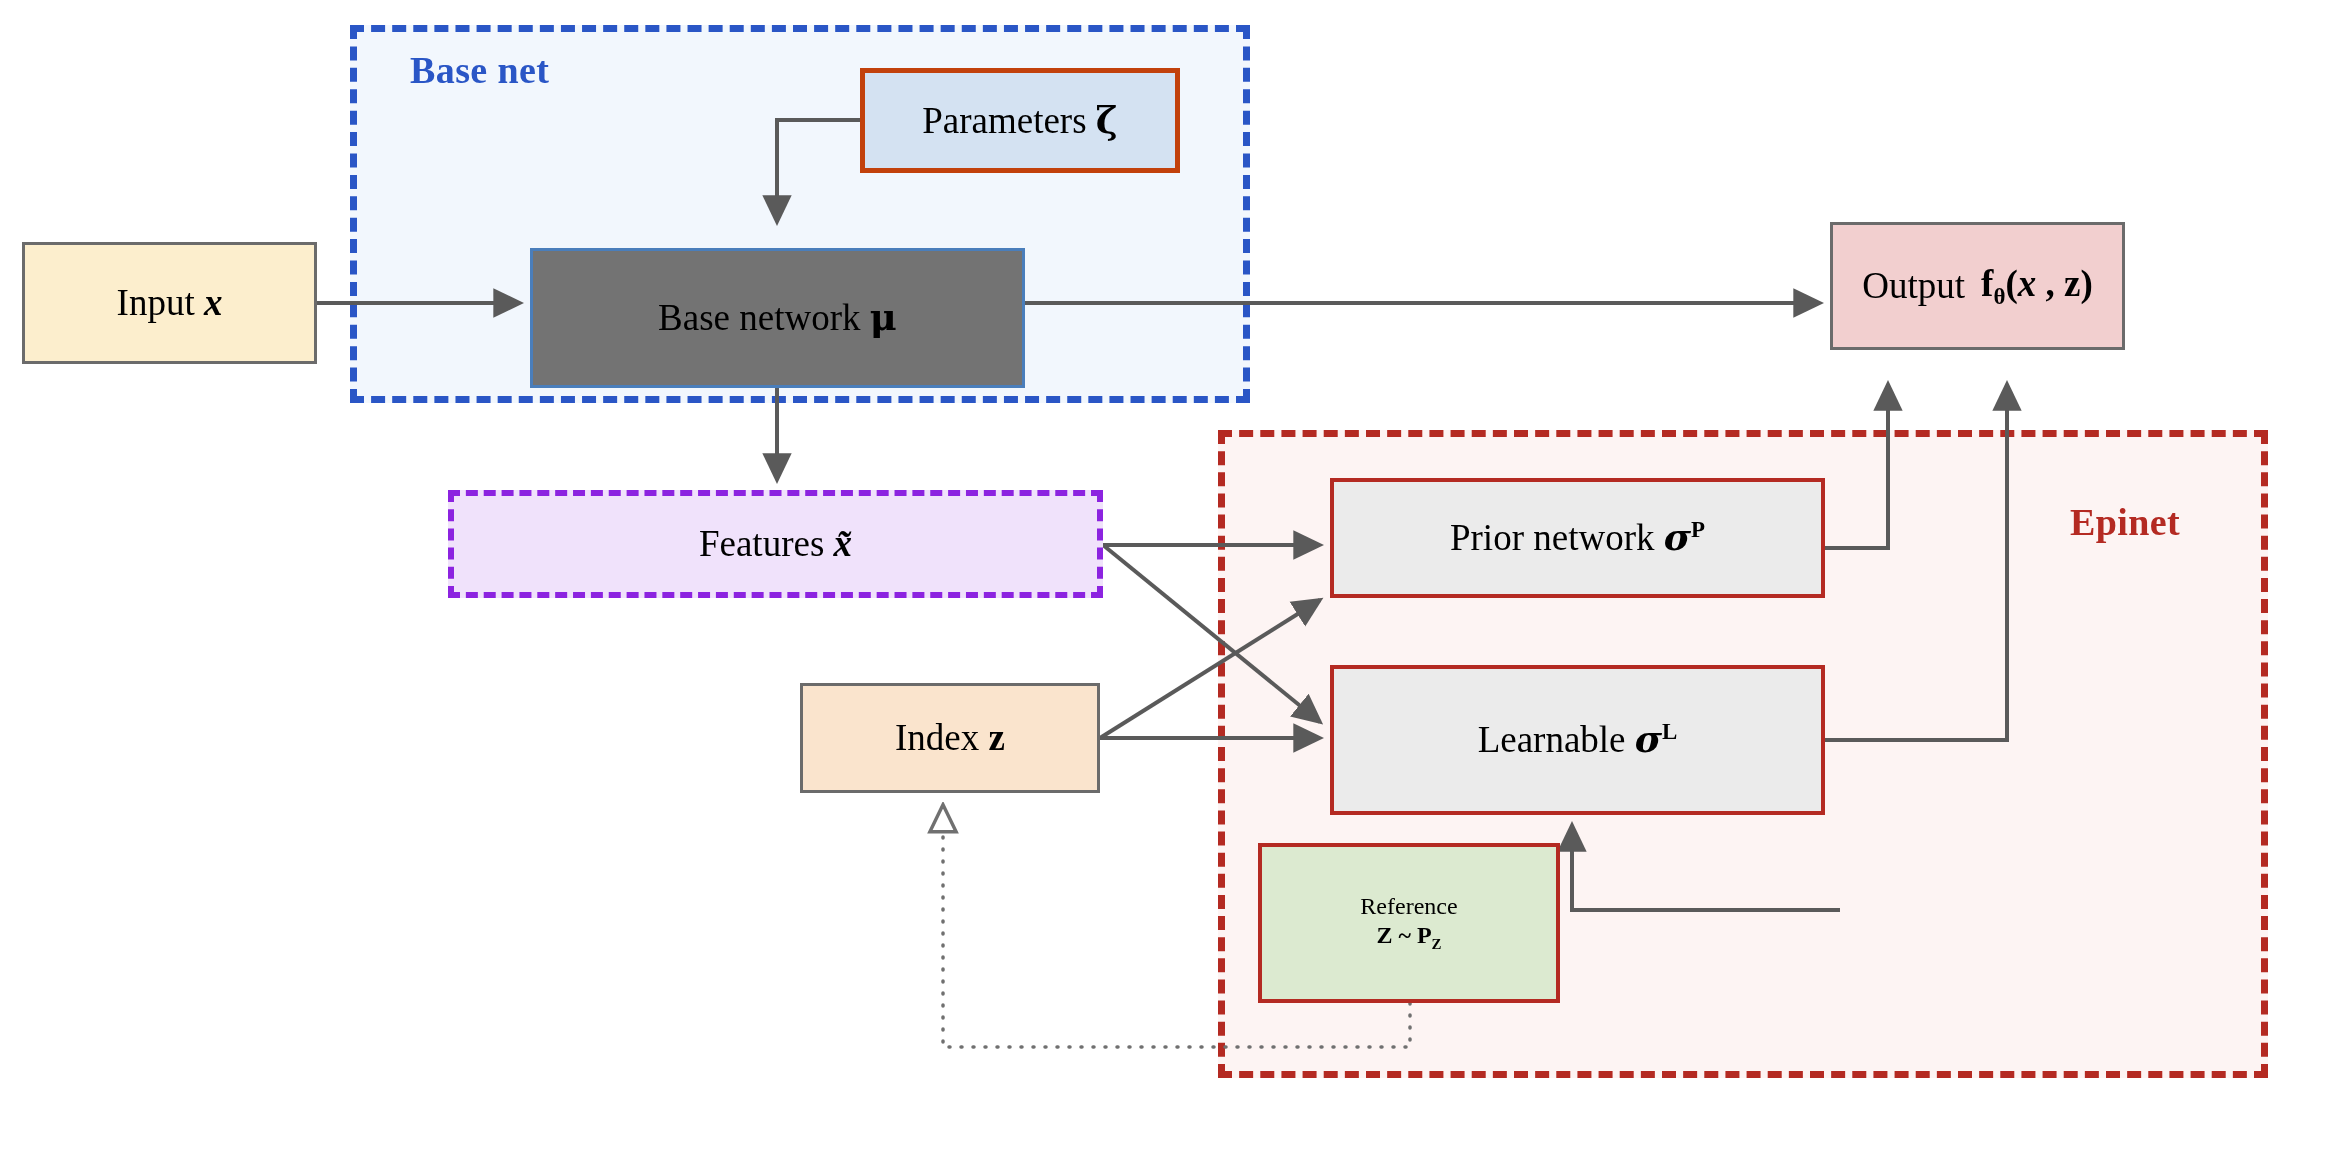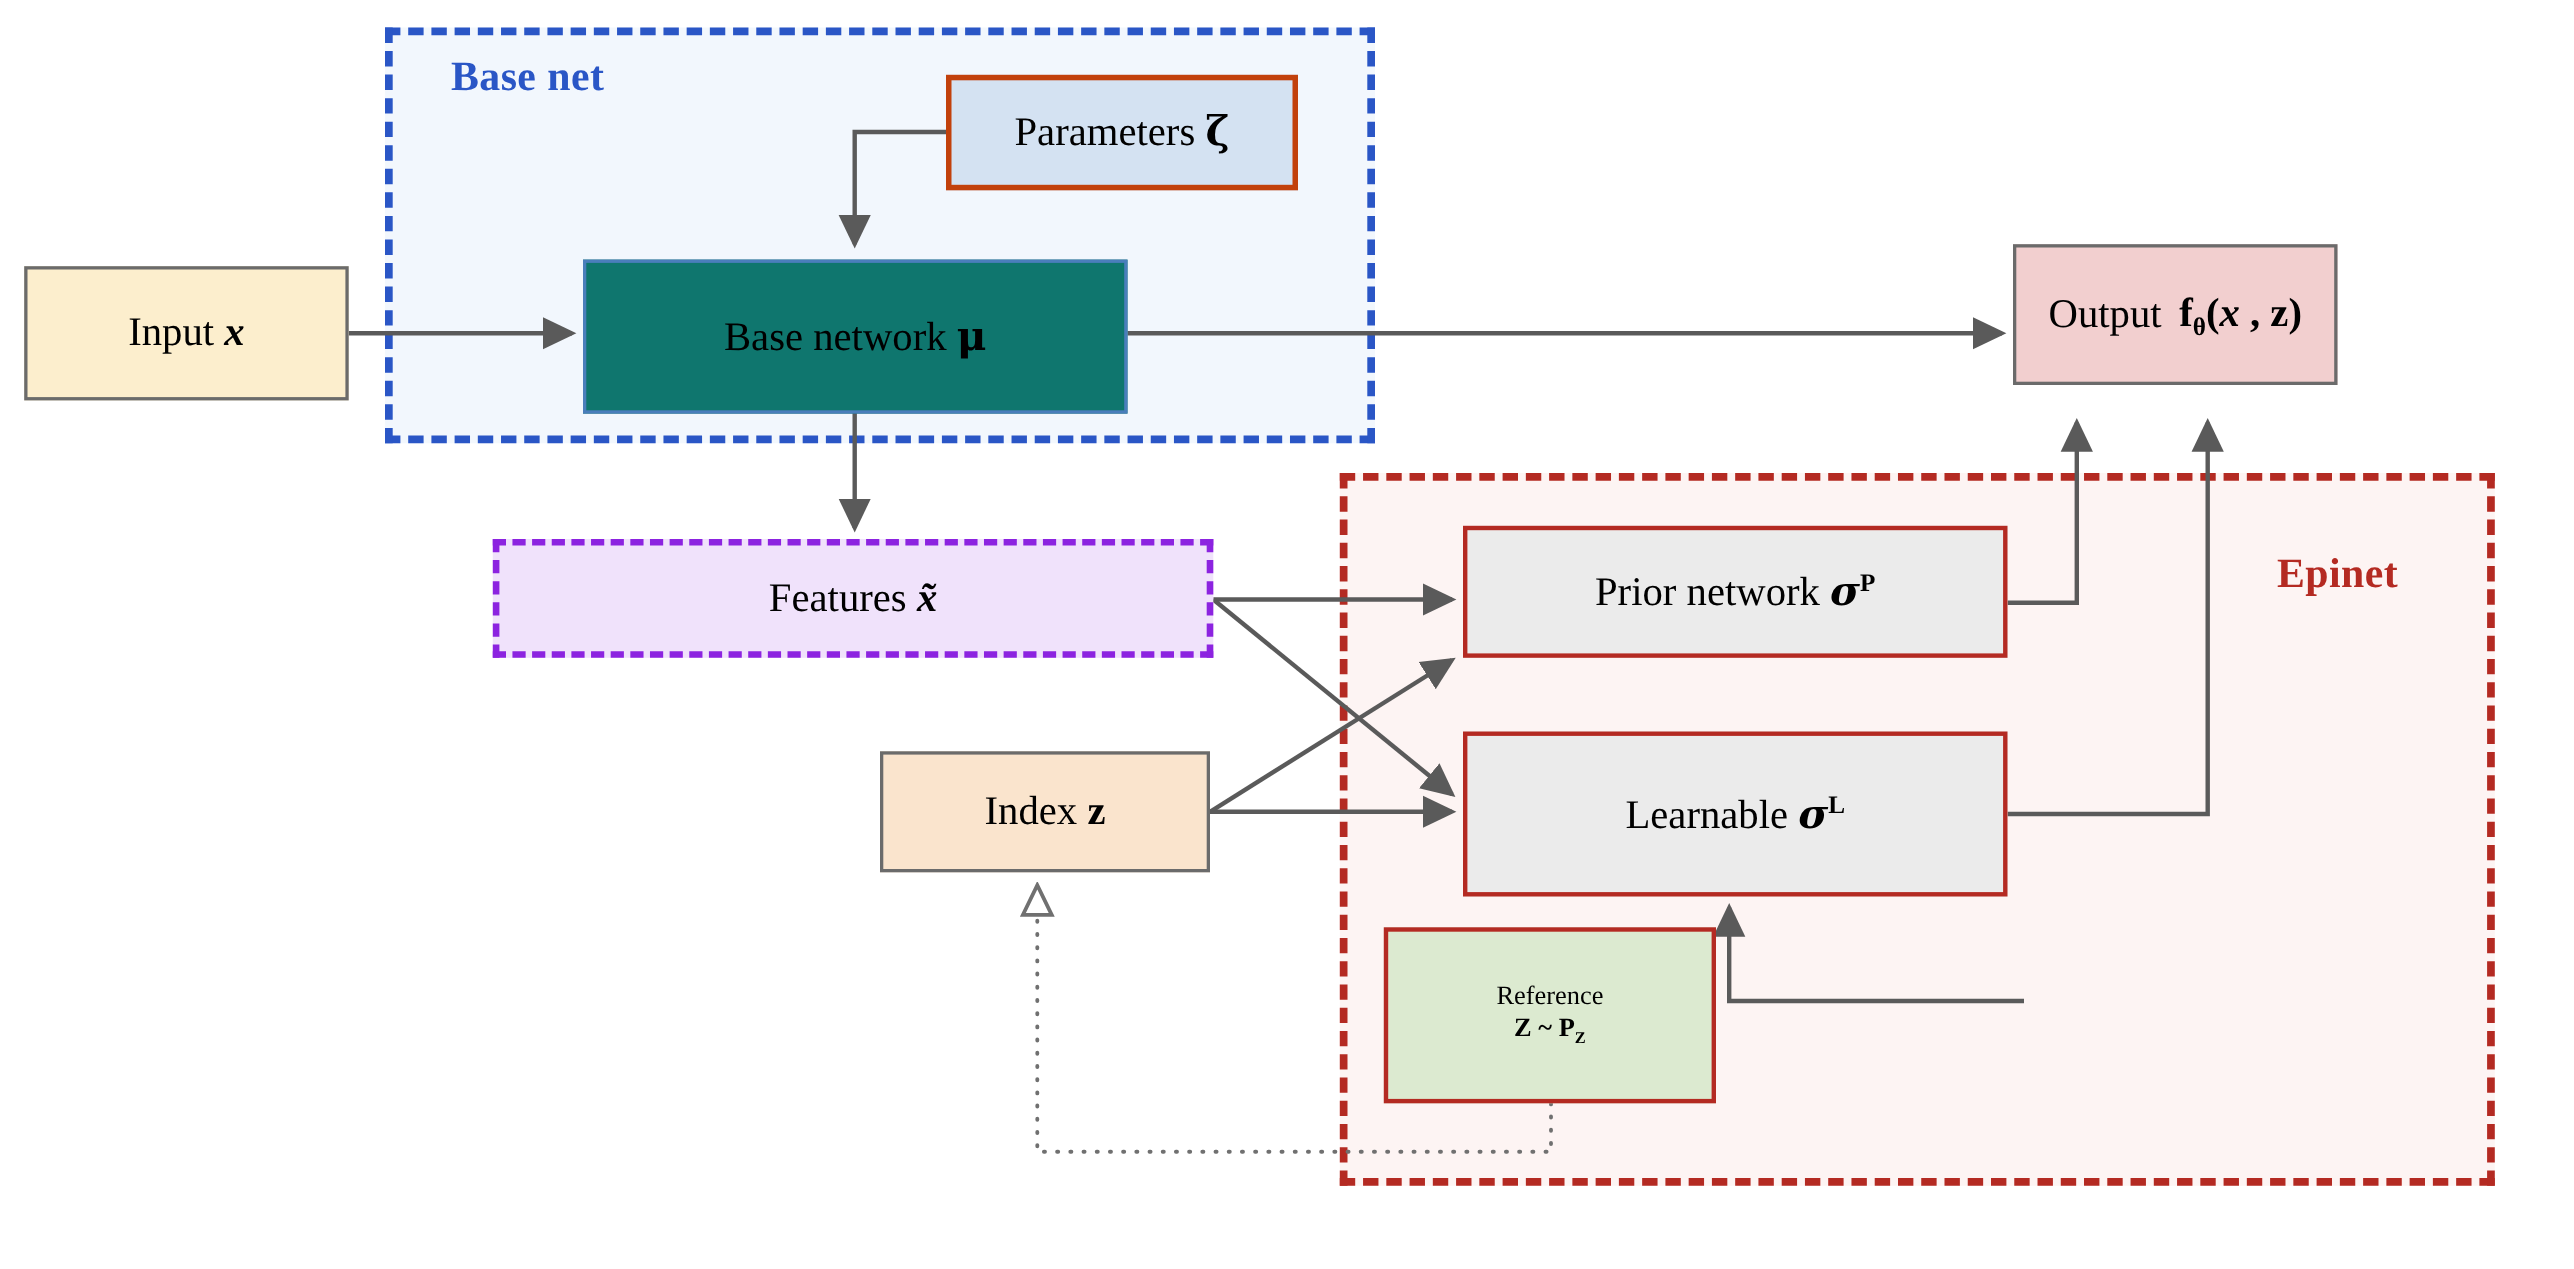--- a/index.html
+++ b/index.html
@@ -82,22 +82,22 @@
     align-items: center;
   }
   #node-parameters-zeta {
     left: 860px; top: 68px;  width: 320px; height: 105px;
     background: #d4e2f2;
     border: 5px solid #c2410c;
     font-size: 37px;
     text-align: right;
   }
   #node-base-network {
-    left: 530px; top: 236px; width: 495px; height: 140px;
-    background: #0f766e;
+    left: 530px; top: 248px; width: 495px; height: 140px;
+    background: #737373;
     border: 3px solid #4a7ebb;
     font-size: 37px;
     text-align: center;
   }
   #node-features {
     left: 448px; top: 490px; width: 655px; height: 108px;
     background: #f0e2fb;
     border: 6px dashed #8c23e0;
     font-size: 37px;
   }

